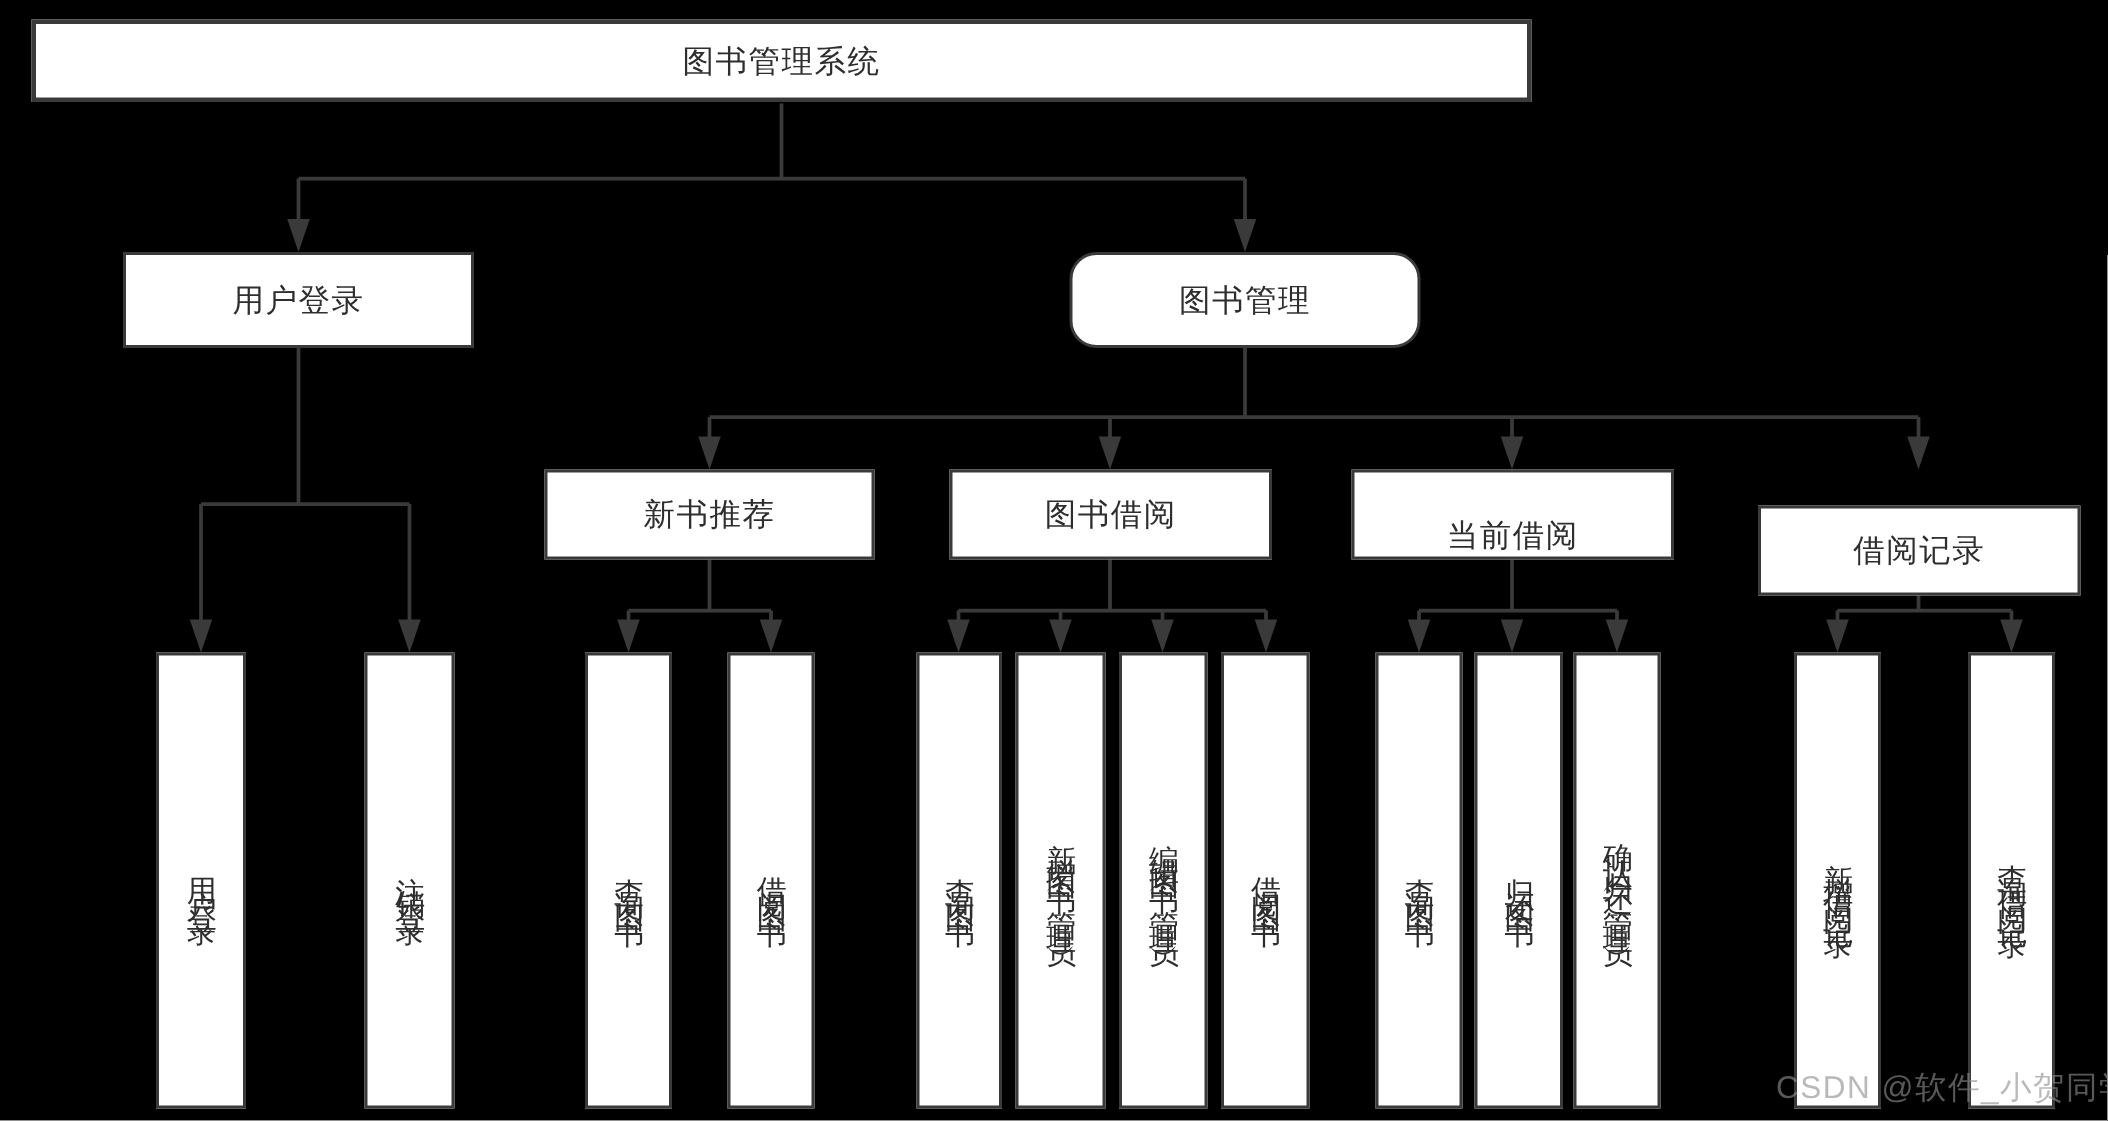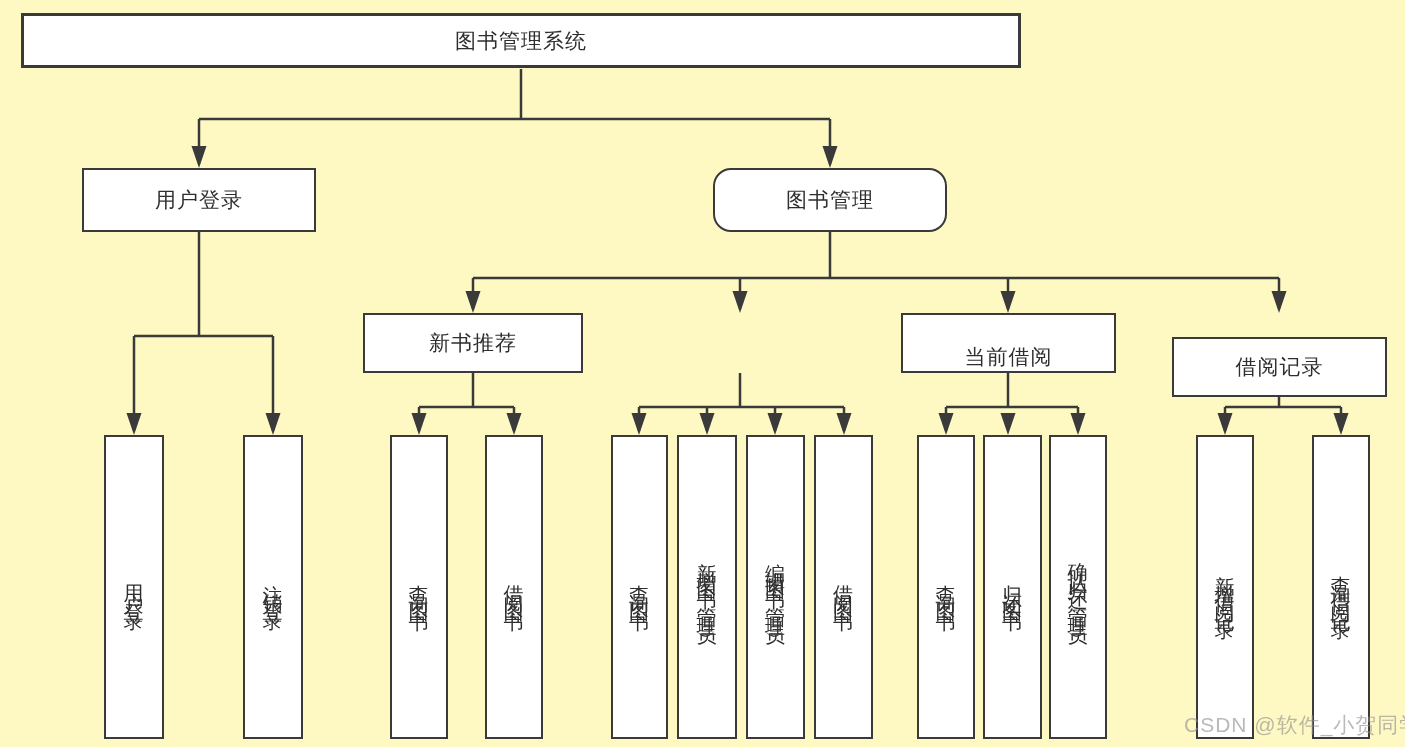--- a/index.html
+++ b/index.html
@@ -1,17 +1,17 @@
 <!DOCTYPE html>
 <html><head>
 <meta charset="utf-8">
 <style>
   html,body{margin:0;padding:0;background:#ffffff;}
   body{font-family:"Liberation Sans","DejaVu Sans",sans-serif;}
-  .stage{position:relative;width:1405px;height:747px;background:#fef9c3;overflow:hidden;}
+  .stage{position:relative;width:1405px;height:747px;background:#000000;overflow:hidden;}
   .connectors{position:absolute;left:0;top:0;pointer-events:none;}
   .node{
     position:absolute;
     background:#ffffff;
     border:2.5px solid #3a3a3a;
     display:flex;align-items:center;justify-content:center;
     color:#2e2e2e;
     box-sizing:border-box;
     z-index:2;
   }
@@ -134,20 +134,23 @@
   <div class="node" style="left:82px;top:168px;width:234px;height:64px;">
     <span class="hlabel">用户登录</span>
   </div>
   <div class="node" style="left:713px;top:168px;width:234px;height:64px;border-radius:18px;">
     <span class="hlabel">图书管理</span>
   </div>
 
   <div class="node" style="left:363px;top:313px;width:220px;height:60px;">
     <span class="hlabel">新书推荐</span>
   </div>
+  <div class="node" style="left:633px;top:313px;width:215px;height:60px;">
+    <span class="hlabel">图书借阅</span>
+  </div>
   <div class="node" style="left:901px;top:313px;width:215px;height:60px;align-items:flex-end;">
     <span class="hlabel">当前借阅</span>
   </div>
   <div class="node" style="left:1172px;top:313px;width:215px;height:60px;margin-top:24px;">
     <span class="hlabel">借阅记录</span>
   </div>
 
   <div class="node vnode" style="left:104px;top:435px;width:60px;height:304px;">
     <span class="vlabel">用户登录</span>
   </div>

